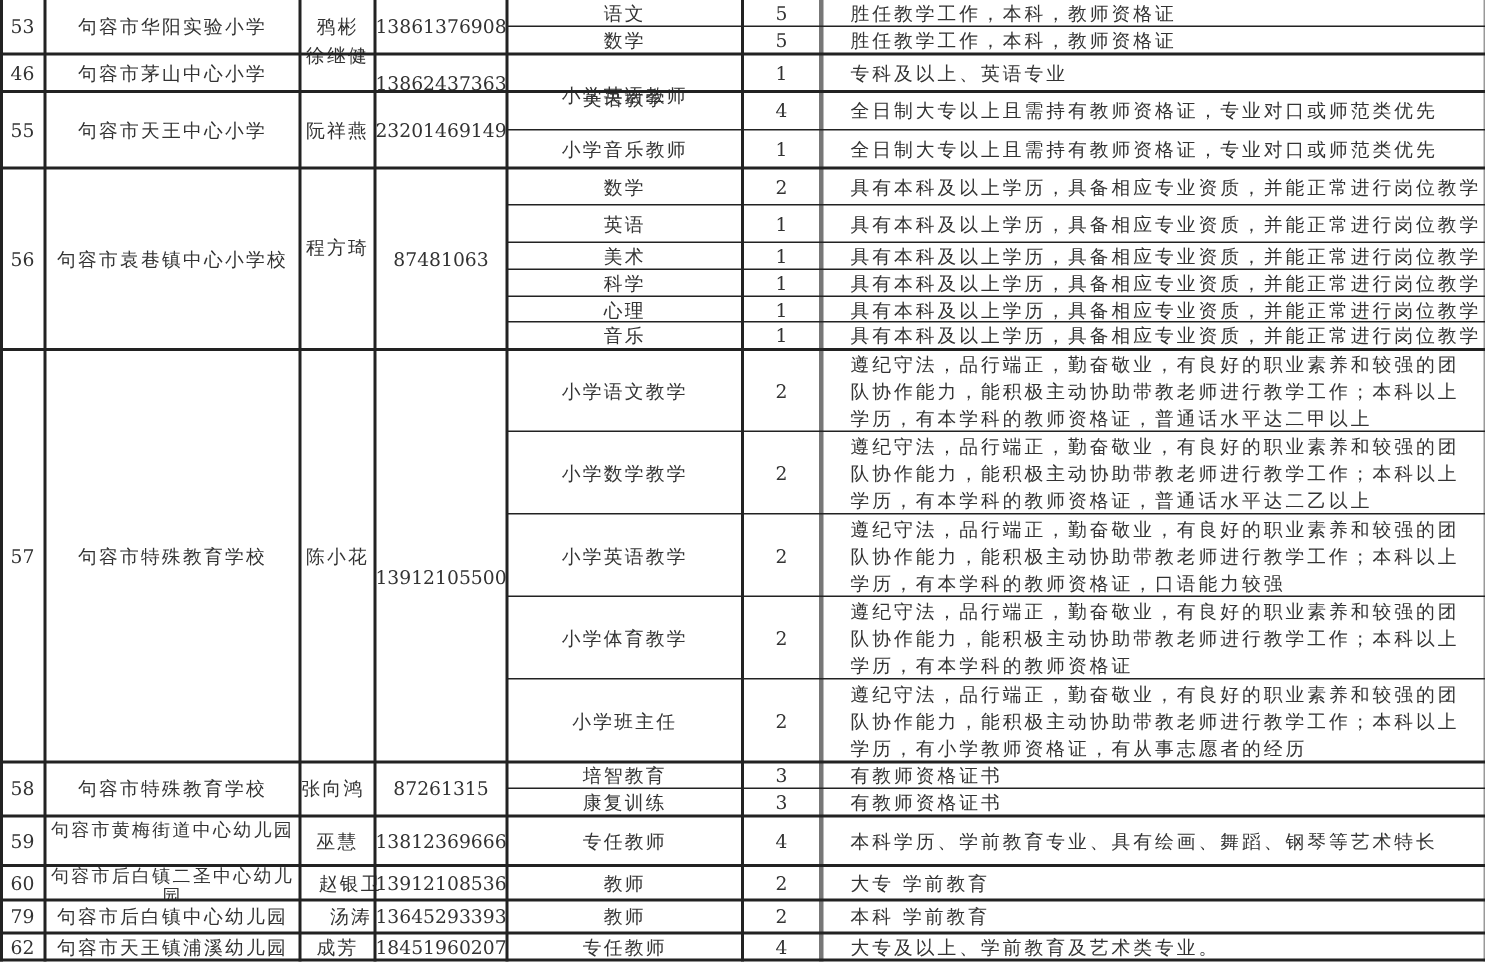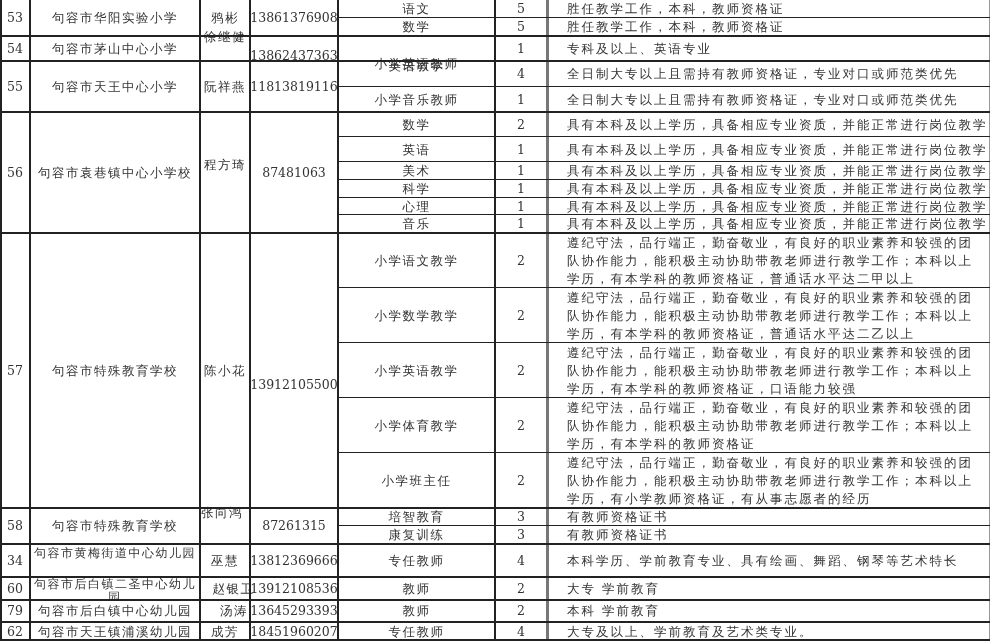--- a/index.html
+++ b/index.html
@@ -25,32 +25,32 @@
 <div class="cell c" style="left:30px;top:0;width:170px;height:36px">句容市华阳实验小学</div>
 <div class="cell c" style="left:200px;top:0;width:50px;height:36px">鸦彬</div>
 <div class="cell c num" style="left:250px;top:0;width:88px;height:36px">13861376908</div>
 <div class="cell c" style="left:338px;top:0;width:157px;height:18px">语文</div>
 <div class="cell c num" style="left:495px;top:0;width:52px;height:18px">5</div>
 <div class="cell l req" style="left:547px;top:0;width:452px;height:18px">胜任教学工作，本科，教师资格证</div>
 <div class="cell c" style="left:338px;top:18px;width:157px;height:18px">数学</div>
 <div class="cell c num" style="left:495px;top:18px;width:52px;height:18px">5</div>
 <div class="cell l req" style="left:547px;top:18px;width:452px;height:18px">胜任教学工作，本科，教师资格证</div>
 
-<div class="cell c num" style="left:0;top:36px;width:30px;height:25px">54</div>
+<div class="cell c num" style="left:0;top:36px;width:30px;height:25px">46</div>
 <div class="cell c" style="left:30px;top:36px;width:170px;height:25px">句容市茅山中心小学</div>
 <div class="cell c" style="left:200px;top:24px;width:50px;height:25px">徐继健</div>
 <div class="cell c num" style="left:250px;top:36px;width:88px;height:40px">13862437363</div>
 <div class="cell c" style="left:338px;top:53px;width:157px;height:25px">英语教学</div>
 <div class="cell c num" style="left:495px;top:36px;width:52px;height:25px">1</div>
 <div class="cell l req" style="left:547px;top:36px;width:452px;height:25px">专科及以上、英语专业</div>
 
 <div class="cell c num" style="left:0;top:61px;width:30px;height:51px">55</div>
 <div class="cell c" style="left:30px;top:61px;width:170px;height:51px">句容市天王中心小学</div>
 <div class="cell c" style="left:200px;top:61px;width:50px;height:51px">阮祥燕</div>
-<div class="cell c num" style="left:250px;top:61px;width:88px;height:51px">11813819116</div>
+<div class="cell c num" style="left:250px;top:61px;width:88px;height:51px">23201469149</div>
 <div class="cell c" style="left:338px;top:51px;width:157px;height:26px">小学英语教师</div>
 <div class="cell c num" style="left:495px;top:61px;width:52px;height:26px">4</div>
 <div class="cell l req" style="left:547px;top:61px;width:452px;height:26px">全日制大专以上且需持有教师资格证，专业对口或师范类优先</div>
 <div class="cell c" style="left:338px;top:87px;width:157px;height:25px">小学音乐教师</div>
 <div class="cell c num" style="left:495px;top:87px;width:52px;height:25px">1</div>
 <div class="cell l req" style="left:547px;top:87px;width:452px;height:25px">全日制大专以上且需持有教师资格证，专业对口或师范类优先</div>
 
 <div class="cell c num" style="left:0;top:112px;width:30px;height:121px">56</div>
 <div class="cell c" style="left:30px;top:112px;width:170px;height:121px">句容市袁巷镇中心小学校</div>
 <div class="cell c" style="left:200px;top:112px;width:50px;height:106px">程方琦</div>
@@ -94,30 +94,30 @@
 <div class="cell c" style="left:338px;top:398px;width:157px;height:55px">小学体育教学</div>
 <div class="cell c num" style="left:495px;top:398px;width:52px;height:55px">2</div>
 <div class="cell l req" style="left:547px;top:398px;width:440px;height:55px">遵纪守法，品行端正，勤奋敬业，有良好的职业素养和较强的团队协作能力，能积极主动协助带教老师进行教学工作；本科以上学历，有本学科的教师资格证</div>
 
 <div class="cell c" style="left:338px;top:453px;width:157px;height:55px">小学班主任</div>
 <div class="cell c num" style="left:495px;top:453px;width:52px;height:55px">2</div>
 <div class="cell l req" style="left:547px;top:453px;width:440px;height:55px">遵纪守法，品行端正，勤奋敬业，有良好的职业素养和较强的团队协作能力，能积极主动协助带教老师进行教学工作；本科以上学历，有小学教师资格证，有从事志愿者的经历</div>
 
 <div class="cell c num" style="left:0;top:508px;width:30px;height:36px">58</div>
 <div class="cell c" style="left:30px;top:508px;width:170px;height:36px">句容市特殊教育学校</div>
-<div class="cell c" style="left:200px;top:495px;width:44px;height:36px">张向鸿</div>
+<div class="cell c" style="left:200px;top:508px;width:44px;height:36px">张向鸿</div>
 <div class="cell c num" style="left:250px;top:508px;width:88px;height:36px">87261315</div>
 <div class="cell c" style="left:338px;top:508px;width:157px;height:18px">培智教育</div>
 <div class="cell c num" style="left:495px;top:508px;width:52px;height:18px">3</div>
 <div class="cell l req" style="left:547px;top:508px;width:452px;height:18px">有教师资格证书</div>
 <div class="cell c" style="left:338px;top:526px;width:157px;height:18px">康复训练</div>
 <div class="cell c num" style="left:495px;top:526px;width:52px;height:18px">3</div>
 <div class="cell l req" style="left:547px;top:526px;width:452px;height:18px">有教师资格证书</div>
 
-<div class="cell c num" style="left:0;top:544px;width:30px;height:33px">34</div>
+<div class="cell c num" style="left:0;top:544px;width:30px;height:33px">59</div>
 <div class="cell c small" style="left:30px;top:544px;width:170px;height:33px;align-items:flex-start;padding-top:3px">句容市黄梅街道中心幼儿园</div>
 <div class="cell c" style="left:200px;top:544px;width:50px;height:33px">巫慧</div>
 <div class="cell c num" style="left:250px;top:544px;width:88px;height:33px">13812369666</div>
 <div class="cell c" style="left:338px;top:544px;width:157px;height:33px">专任教师</div>
 <div class="cell c num" style="left:495px;top:544px;width:52px;height:33px">4</div>
 <div class="cell l req" style="left:547px;top:544px;width:452px;height:33px">本科学历、学前教育专业、具有绘画、舞蹈、钢琴等艺术特长</div>
 
 <div class="cell c num" style="left:0;top:577px;width:30px;height:23px">60</div>
 <div class="cell c small" style="left:30px;top:577px;width:170px;height:23px;align-items:flex-start;padding-top:1px">句容市后白镇二圣中心幼儿园</div>
 <div class="cell c" style="left:200px;top:577px;width:67px;height:23px">赵银卫</div>

